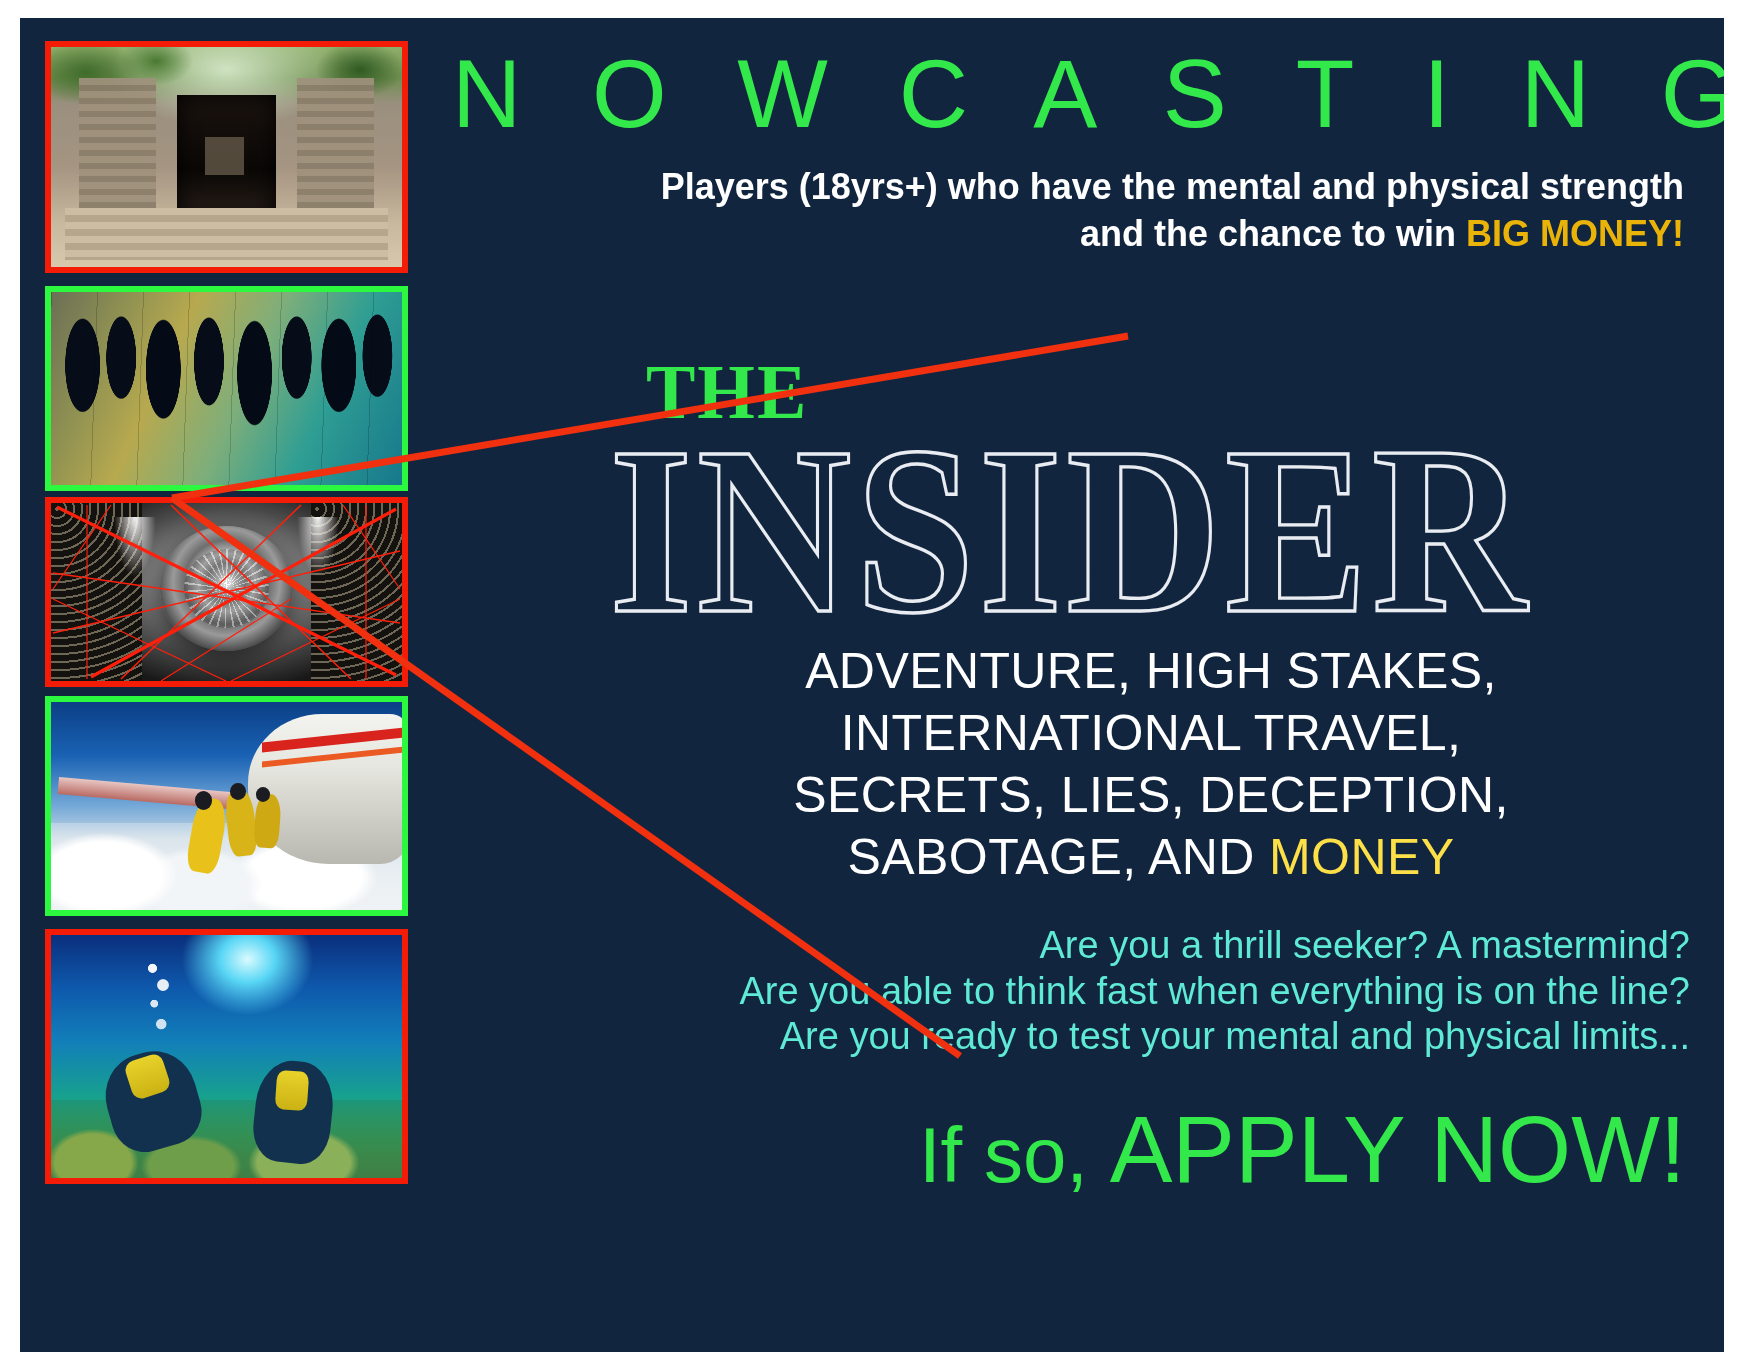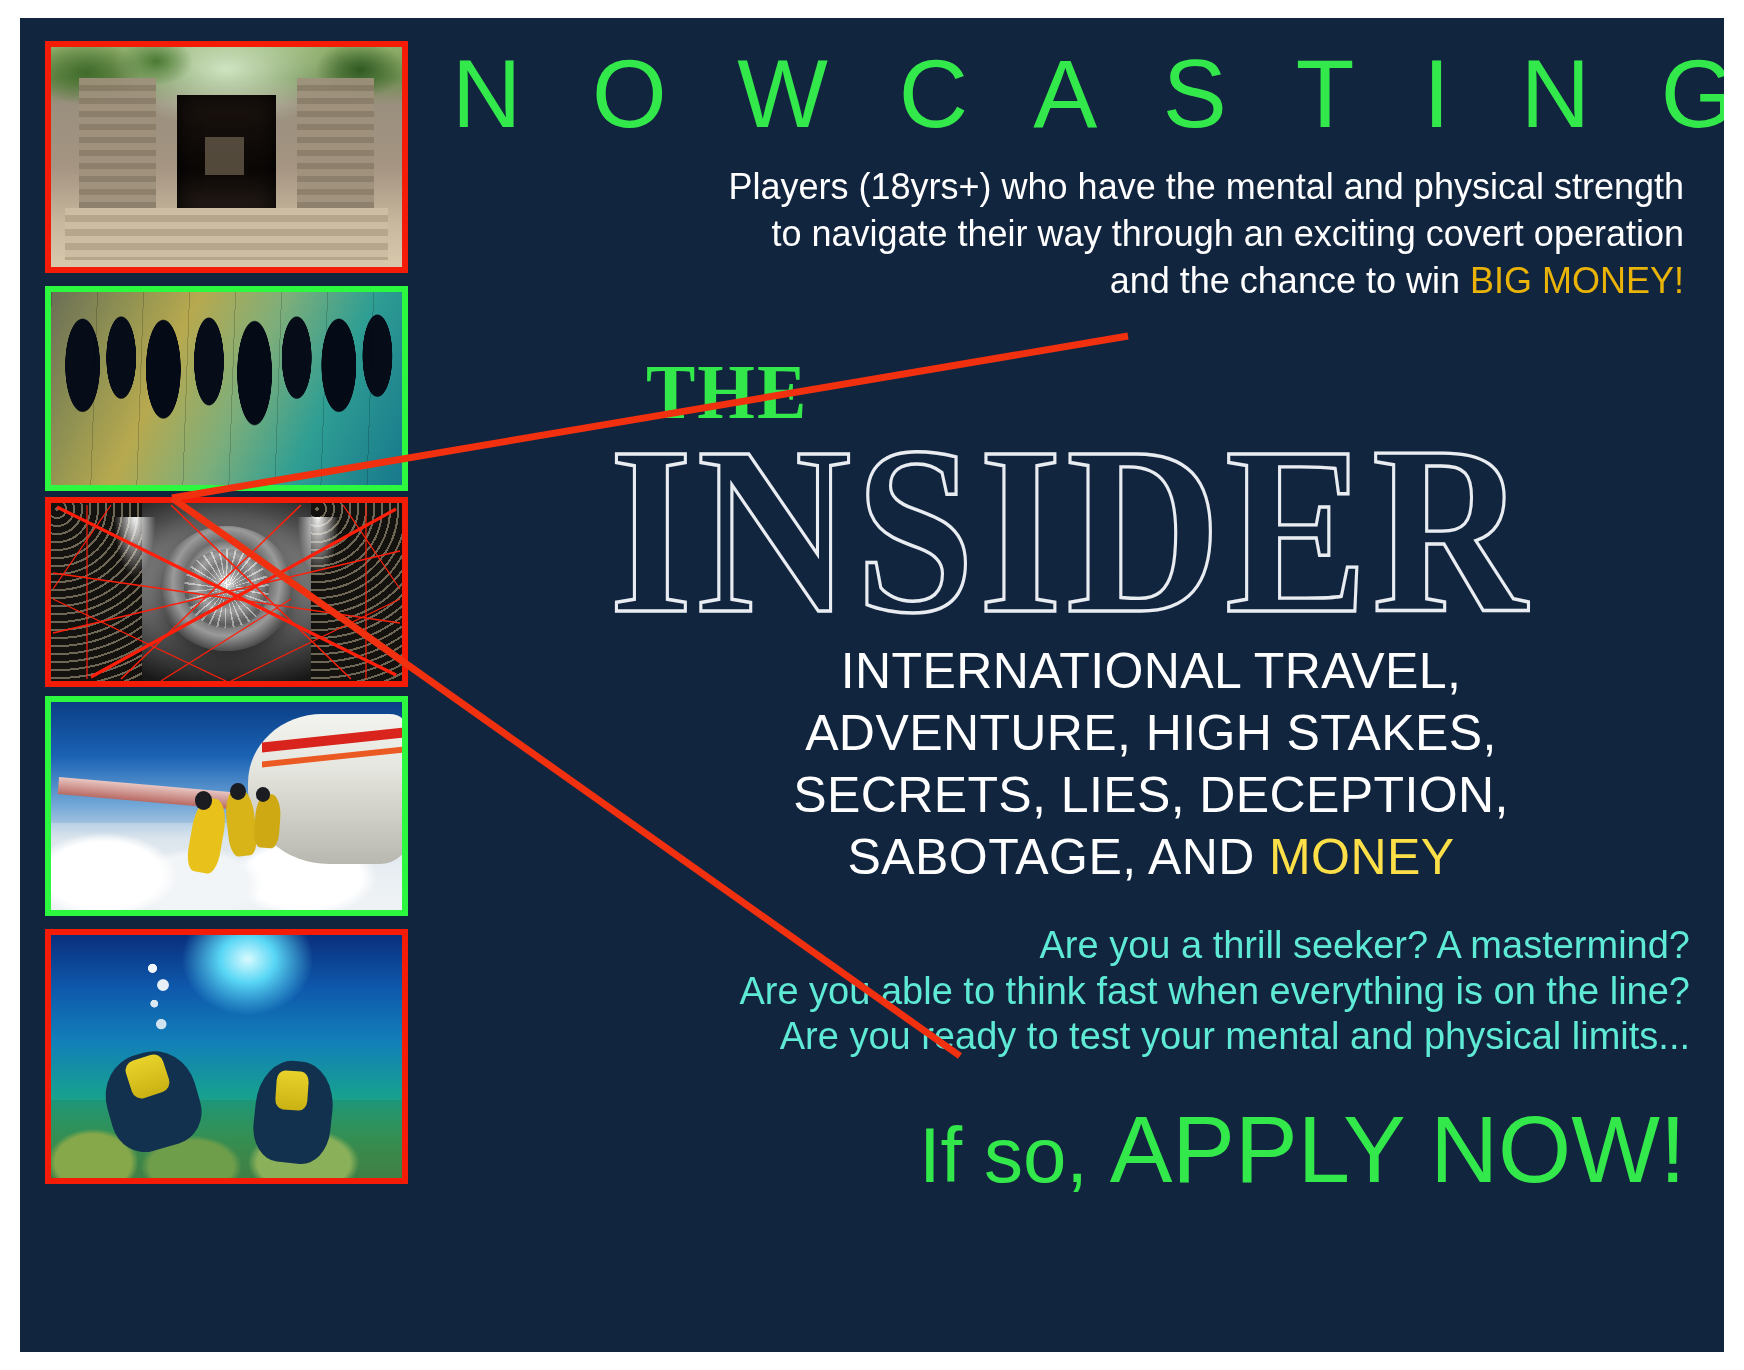--- a/index.html
+++ b/index.html
@@ -267,21 +267,21 @@
   }
 
   .blurb {
     position: absolute;
     left: 120px; right: 26px;
     top: 146px;
     text-align: right;
     color: #ffffff;
     font-size: 36px;
     line-height: 1.30;
-    font-weight: 400;
+    font-weight: 700;
   }
   .blurb .hl { color: #eab308; }
 
   .the-word {
     position: absolute;
     left: 216px;
     top: 334px;
     color: #33e84b;
     font-family: "Liberation Serif", serif;
     font-weight: 700;
@@ -431,31 +431,30 @@
       </div>
 
     </div>
 
     <div class="content">
 
       <div class="now-casting">N O W   C A S T I N G</div>
 
       <div class="blurb">
         <div>Players (18yrs+) who have the mental and physical strength</div>
-        <div>to navigate their way through an exciting covert operation</div>
         <div><span>and the chance to win </span><span class="hl">BIG MONEY!</span></div>
       </div>
 
       <div class="the-word">THE</div>
 
       <div class="insider-word">INSIDER</div>
 
       <div class="tagline">
+        <div>ADVENTURE, HIGH STAKES,</div>
         <div>INTERNATIONAL TRAVEL,</div>
-        <div>ADVENTURE, HIGH STAKES,</div>
         <div>SECRETS, LIES,  DECEPTION,</div>
         <div><span>SABOTAGE, AND </span><span class="hl">MONEY</span></div>
       </div>
 
       <div class="questions">
         <div>Are you a thrill seeker?  A mastermind?</div>
         <div>Are you able to think  fast when everything is on the line?</div>
         <div>Are you ready to test your mental and physical limits...</div>
       </div>
 

